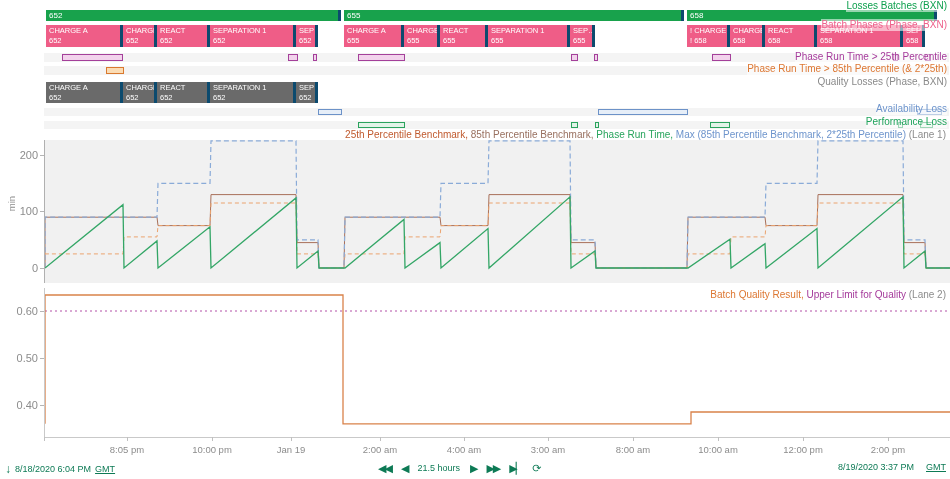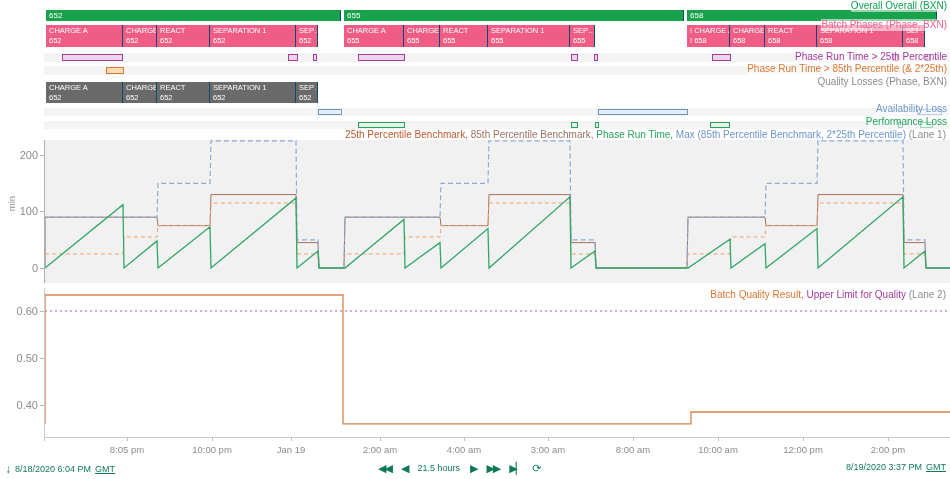--- a/index.html
+++ b/index.html
@@ -1,37 +1,37 @@
 <!DOCTYPE html>
 <html><head>
 <meta charset="utf-8">
 <style>
   html,body{margin:0;padding:0;background:#fff;}
   #app{position:relative;width:950px;height:479px;background:#fff;overflow:hidden;
        font-family:"Liberation Sans",sans-serif;}
   .bar{position:absolute;box-sizing:border-box;overflow:hidden;white-space:nowrap;}
-  .bar.solid{color:#fff;font-size:7.5px;line-height:10px;padding:1px 0 0 3px;border-right:1px solid #0c4a6e;}
+  .bar.solid{color:#fff;font-size:7.5px;line-height:10px;padding:1px 0 0 3px;border-right:3px solid #0c4a6e;}
   .bar.solid div{height:10px;}
   .bar.single{font-size:8px;line-height:11px;padding:0 0 0 3px;}
   .bar.outline{padding:0;}
   .track{position:absolute;background:#f4f4f4;}
   .rlegend{position:absolute;right:3px;font-size:10px;line-height:12px;white-space:nowrap;background:rgba(255,255,255,.55);}
   .lane-legend{position:absolute;right:4px;font-size:10px;line-height:12px;white-space:nowrap;}
   .ytick{position:absolute;left:8px;width:30px;text-align:right;font-size:11px;color:#8c8c8c;}
   .ytickmark{position:absolute;left:40px;width:4px;height:1px;background:#b5b5b5;}
   .ylabel{position:absolute;left:4px;top:198px;font-size:9.5px;color:#8c8c8c;transform:rotate(-90deg);}
   .xlabel{position:absolute;top:444px;transform:translateX(-50%);font-size:9.5px;color:#8c8c8c;white-space:nowrap;}
   .xtick{position:absolute;top:437px;width:1px;height:4px;background:#c0c0c0;}
   svg{position:absolute;display:block;}
   #lane1-svg{left:44px;top:140px;background:#f1f1f1;border-left:1px solid #b0b0b0;}
   #lane2-svg{left:44px;top:288px;border-left:1px solid #c9c9c9;border-bottom:1px solid #c9c9c9;}
   .footer{position:absolute;top:461px;left:0;right:0;height:18px;font-size:9px;color:#0d7a55;}
   .f-left{position:absolute;left:5px;top:1px;display:flex;gap:4px;align-items:center;}
   .f-center{position:absolute;left:378px;top:0;display:flex;gap:10px;align-items:center;}
-  .f-right{position:absolute;right:4px;top:1px;display:flex;gap:4px;}
+  .f-right{position:absolute;right:4px;top:1px;display:flex;gap:12px;}
   .gmt{text-decoration:underline;cursor:pointer;}
   .navicon{cursor:pointer;font-size:11px;line-height:14px;letter-spacing:-2px;}
   .dl-icon{font-size:12px;font-weight:bold;cursor:pointer;}
 </style>
 </head>
 <body>
 
 <div id="app">
 
   <div class="ylabel">min</div>
@@ -167,21 +167,21 @@
     <div class="bar outline" style="left: 318px; top: 109px; width: 24px; height: 6px; border: 1px solid rgb(108, 146, 200); background: rgb(230, 238, 248);"></div>
     <div class="bar outline" style="left: 598px; top: 109px; width: 90px; height: 6px; border: 1px solid rgb(108, 146, 200); background: rgb(230, 238, 248);"></div>
     <div class="bar outline" style="left: 917px; top: 109px; width: 25px; height: 6px; border: 1px solid rgb(108, 146, 200); background: rgb(230, 238, 248);"></div>
     <div class="track" style="left: 44px; top: 121px; width: 905px; height: 8px;"></div>
     <div class="bar outline" style="left: 358px; top: 122px; width: 47px; height: 6px; border: 1px solid rgb(42, 162, 93); background: rgb(226, 243, 232);"></div>
     <div class="bar outline" style="left: 571px; top: 122px; width: 7px; height: 6px; border: 1px solid rgb(42, 162, 93); background: rgb(226, 243, 232);"></div>
     <div class="bar outline" style="left: 595px; top: 122px; width: 4px; height: 6px; border: 1px solid rgb(42, 162, 93); background: rgb(226, 243, 232);"></div>
     <div class="bar outline" style="left: 710px; top: 122px; width: 20px; height: 6px; border: 1px solid rgb(42, 162, 93); background: rgb(226, 243, 232);"></div>
     <div class="bar outline" style="left: 898px; top: 122px; width: 5px; height: 6px; border: 1px solid rgb(42, 162, 93); background: rgb(226, 243, 232);"></div>
     <div class="bar outline" style="left: 920px; top: 122px; width: 13px; height: 6px; border: 1px solid rgb(42, 162, 93); background: rgb(226, 243, 232);"></div>
-    <div class="rlegend" style="top: 0px; color: rgb(14, 160, 78);">Overall Overall (BXN)</div>
+    <div class="rlegend" style="top: 0px; color: rgb(14, 160, 78);">Losses Batches (BXN)</div>
     <div class="rlegend" style="top: 19px; color: rgb(238, 97, 140); text-align: right;">Batch Phases (Phase, BXN)</div>
     <div class="rlegend" style="top: 51px; color: rgb(165, 58, 155);">Phase Run Time &gt; 25th Percentile</div>
     <div class="rlegend" style="top: 63px; color: rgb(221, 119, 50);">Phase Run Time &gt; 85th Percentile (&amp; 2*25th)</div>
     <div class="rlegend" style="top: 76px; color: rgb(138, 138, 138);">Quality Losses (Phase, BXN)</div>
     <div class="rlegend" style="top: 103px; color: rgb(109, 148, 204);">Availability Loss</div>
     <div class="rlegend" style="top: 116px; color: rgb(31, 163, 91);">Performance Loss</div>
     <div class="lane-legend" style="top: 129px;"><span style="color: rgb(192, 90, 46);">25th Percentile Benchmark, </span><span style="color: rgb(153, 112, 95);">85th Percentile Benchmark, </span><span style="color: rgb(39, 164, 92);">Phase Run Time, </span><span style="color: rgb(109, 148, 204);">Max (85th Percentile Benchmark, 2*25th Percentile)</span><span style="color: rgb(140, 140, 140);"> (Lane 1)</span></div>
     <div class="lane-legend" style="top: 289px;"><span style="color: rgb(221, 119, 50);">Batch Quality Result, </span><span style="color: rgb(165, 58, 155);">Upper Limit for Quality</span><span style="color: rgb(140, 140, 140); margin-top: 36px;"> (Lane 2)</span></div>
     <div class="ytick" style="top: 149px;">200</div>
     <div class="ytickmark" style="top: 155px;"></div>

